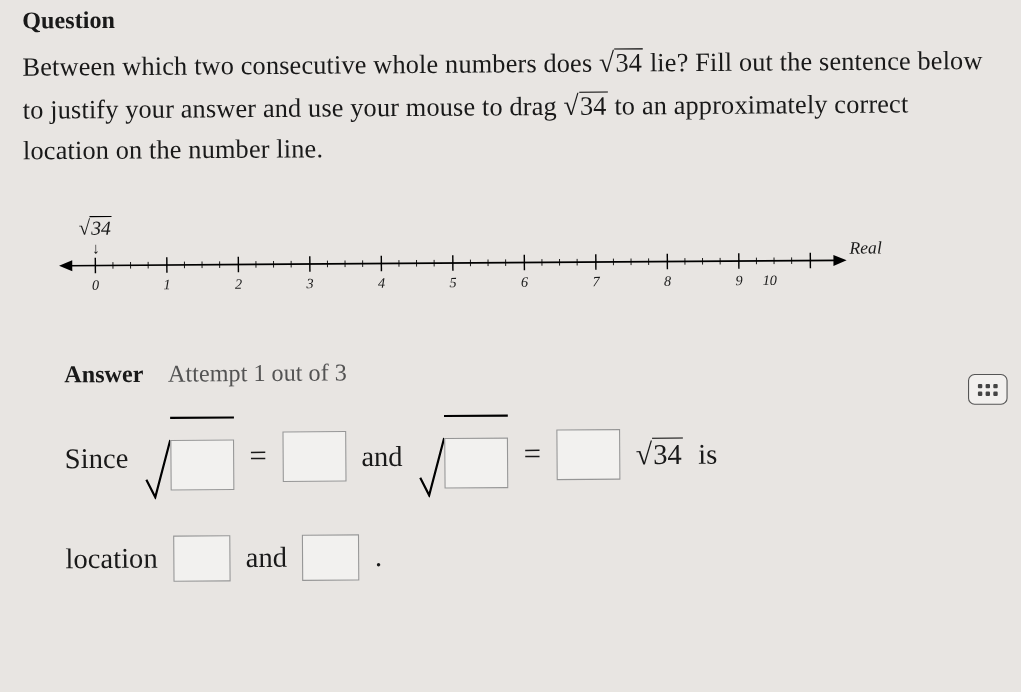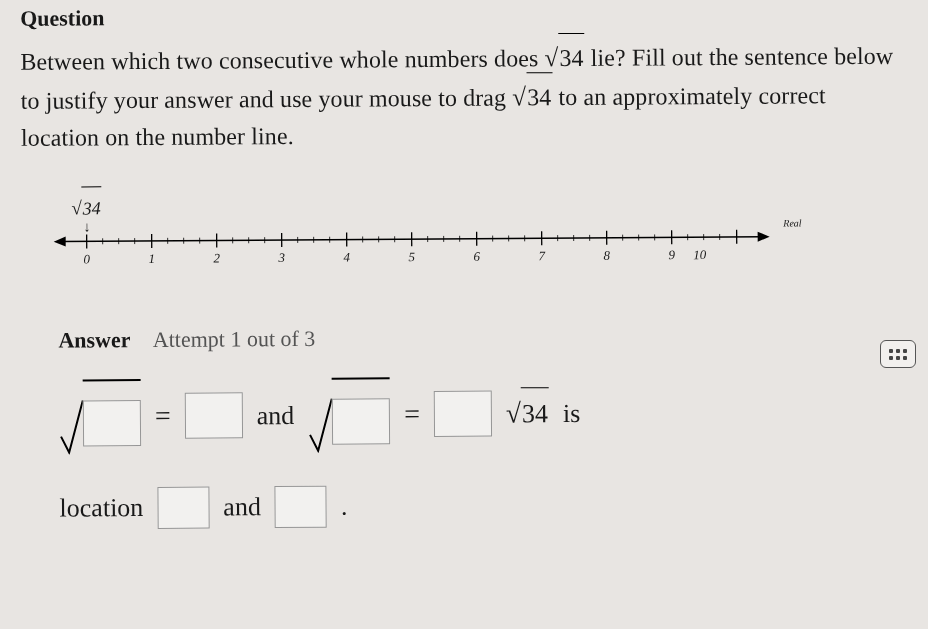--- a/index.html
+++ b/index.html
@@ -25,21 +25,21 @@
     margin: 0 0 10px 0;
   }
   .prompt {
     font-size: 24px;
     line-height: 1.55;
     margin: 0 0 40px 0;
     letter-spacing: 0.1px;
   }
   .sqrt { white-space: nowrap; }
   .surd { font-family: 'Cambria Math', 'STIXGeneral', serif; font-size: 1.05em; }
-  .rad { border-top: 1.5px solid #000; padding: 11px 1px 0 1px; margin-top: 29px; }
+  .rad { border-top: 1.5px solid #000; padding: 0 1px 0 1px; margin-top: 29px; }
 
   
   .numberline-wrap {
     position: relative;
     margin: 40px 0 10px 30px;
     height: 90px;
     width: 730px;
     font-style: italic;
   }
   .marker-label {
@@ -50,21 +50,21 @@
   }
   .marker-arrow {
     position: absolute;
     top: 22px;
     font-size: 14px;
   }
   .axis-label-real {
     position: absolute;
     right: -20px;
     top: 25px;
-    font-size: 10px;
+    font-size: 16px;
   }
   .line-svg { position: absolute; top: 33px; left: 0; }
   .tick-label {
     position: absolute;
     top: 54px;
     font-size: 13px;
     transform: translateX(-50%);
   }
 
   
@@ -219,20 +219,21 @@
 
     <span class="axis-label-real">Real</span>
   </div>
 
   <div class="answer-head">
     <b>Answer</b>
     <span class="att">Attempt 1 out of 3</span>
   </div>
 
   <div class="sentence">
+    <span class="word">Since</span>
 
     <span class="bigroot">
       <svg width="26" height="58">
         <path d="M2 40 L10 56 L24 4" fill="none" stroke="#000" stroke-width="2"></path>
       </svg>
       <span class="box-under-bar"><span class="ibox"></span></span>
     </span>
 
     <span class="eq">=</span>
     <span class="ibox"></span>

